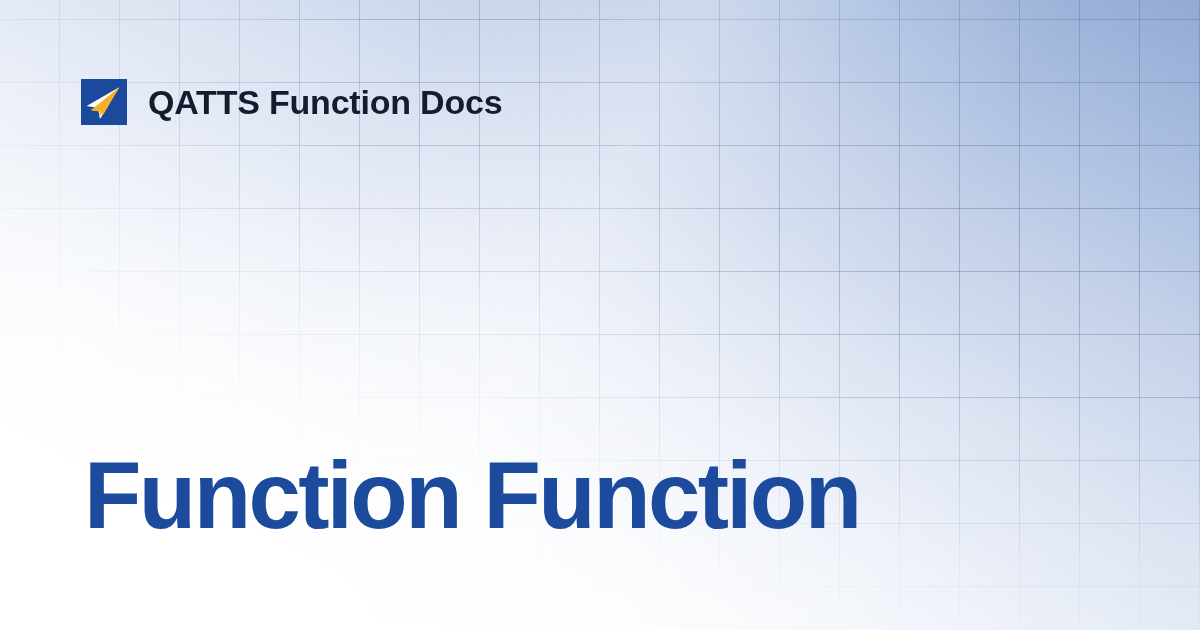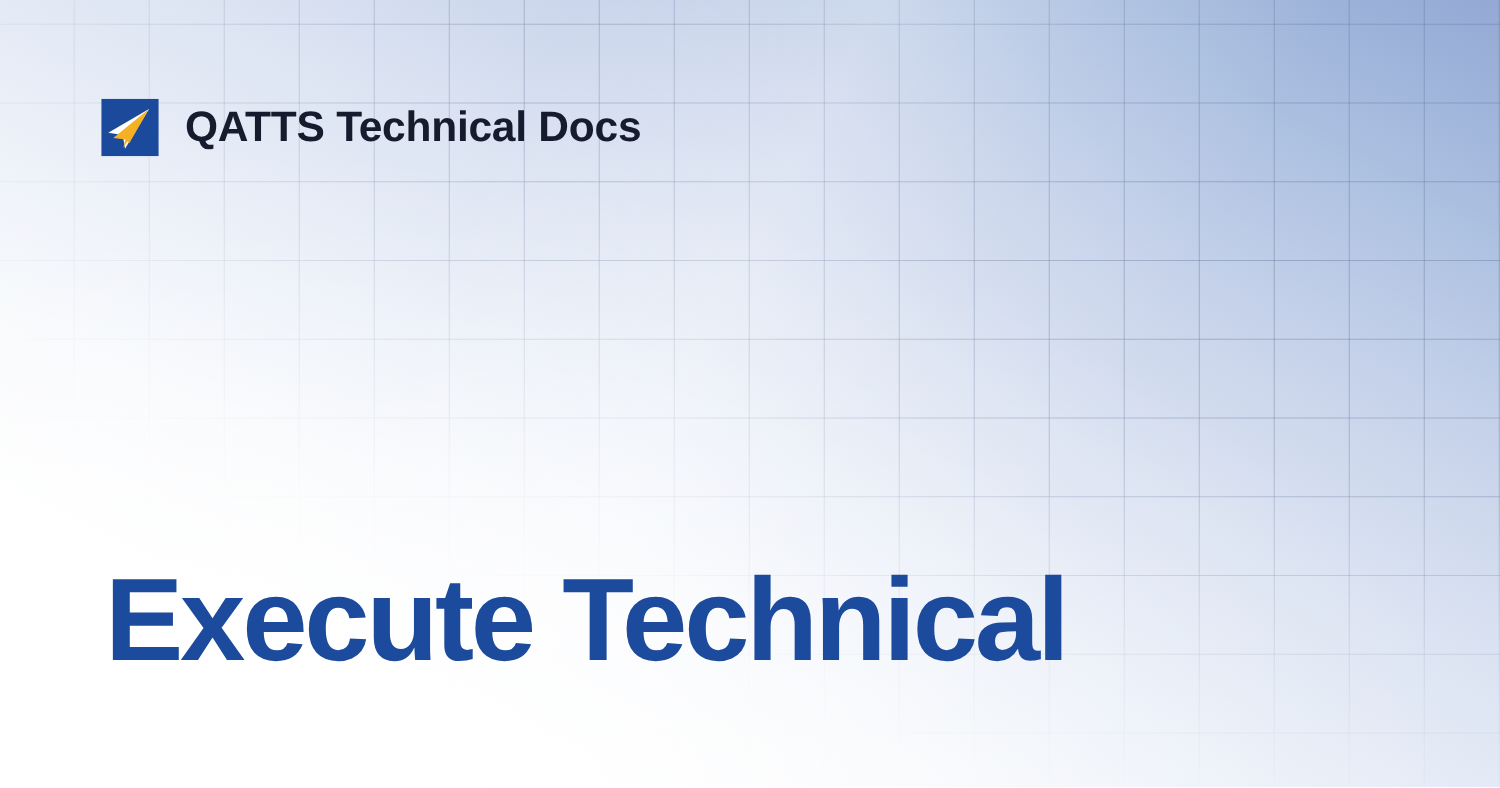--- a/index.html
+++ b/index.html
@@ -144,18 +144,18 @@
     <svg class="brand-logo" viewBox="0 0 46 46" aria-hidden="true">
       <rect x="0" y="0" width="46" height="46" fill="#1b4a9c"></rect>
 
       <path d="M38.2 8.2 L5.6 27.1 L17.2 29.0 L19.0 40.0 Z" fill="#ffffff"></path>
 
       <path d="M38.2 8.2 L9.6 31.4 L19.3 32.6 L17.6 39.2 Z" fill="#f5b125"></path>
 
       <path d="M38.2 8.2 L19.3 32.6 L22.4 35.6 Z" fill="#f5b125"></path>
     </svg>
 
-    <div class="brand-name">QATTS Technical Docs</div>
+    <div class="brand-name">QATTS Function Docs</div>
   </div>
 
-  <h1 class="page-title">Execute Technical</h1>
+  <h1 class="page-title">Function Function</h1>
 
 </div>
 
 </body></html>

